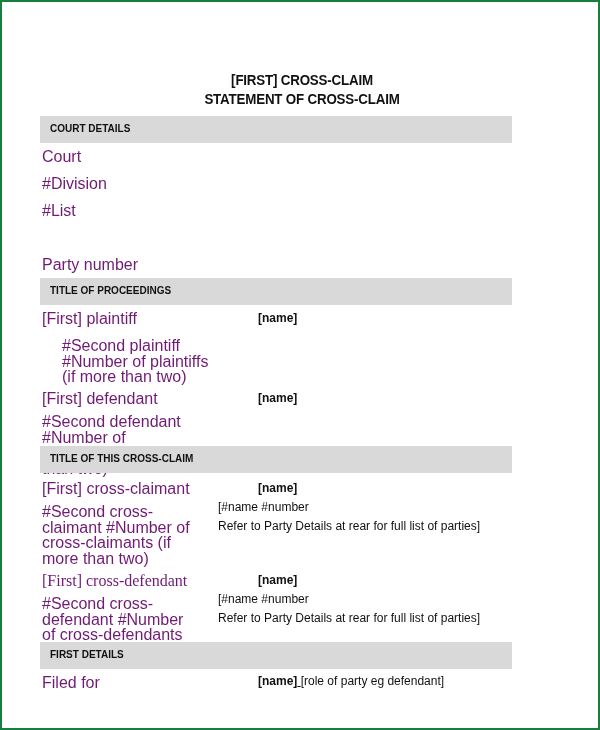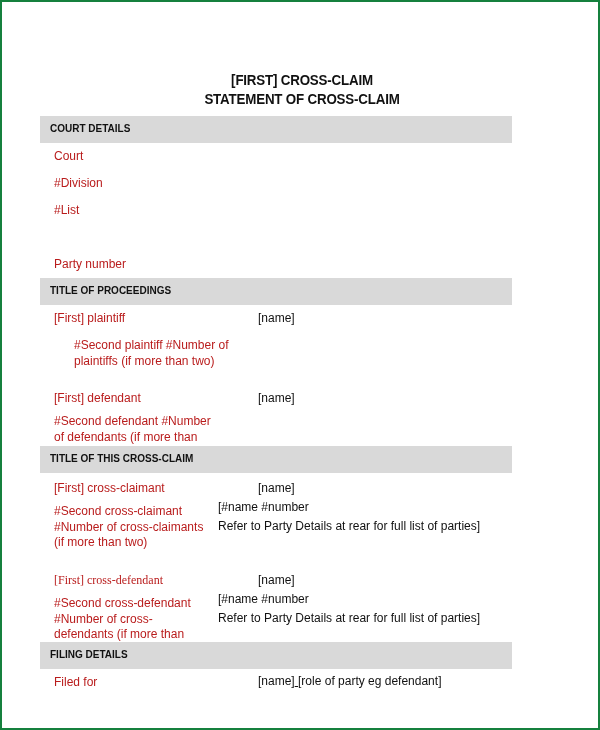--- a/index.html
+++ b/index.html
@@ -3,23 +3,23 @@
   <meta charset="utf-8">
   <style>
     html, body { margin: 0; padding: 0; background: #ffffff; }
     body { width: 600px; height: 730px; overflow: hidden; position: relative; font-family: "Liberation Sans", sans-serif; color: #111; }
     .page { position: absolute; left: 0; top: 0; width: 596px; height: 726px; border: 2px solid #15803d; border-bottom-width: 2px; background: #fff; }
     .title { position: absolute; left: 0; width: 600px; text-align: center; font-weight: bold; font-size: 14.5px; letter-spacing: -0.2px; color: #111; transform: scaleX(0.92); }
     .t1 { top: 70px; }
     .t2 { top: 89px; }
     .section { position: absolute; left: 38px; width: 472px; height: 27px; background: #d9d9d9; }
     .section span { position: absolute; left: 10px; top: 7px; font-weight: bold; font-size: 10px; color: #111; }
-    .lbl { position: absolute; left: 52px; font-size: 12px; line-height: 15.5px; color: #b91c1c; width: 160px; }
+    .lbl { position: absolute; left: 40px; font-size: 16px; line-height: 15.5px; color: #701a75; width: 160px; }
     .val { position: absolute; left: 216px; font-size: 12px; line-height: 15.5px; color: #111; white-space: nowrap; }
-    .bold { font-weight: normal; padding-left: 40px; }
+    .bold { font-weight: bold; padding-left: 40px; }
     .u { text-decoration: underline; }
   </style>
 </head>
 <body>
 
 <div class="page">
 
   <div class="title t1">[FIRST] CROSS-CLAIM</div>
   <div class="title t2">STATEMENT OF CROSS-CLAIM</div>
 
@@ -50,20 +50,20 @@
   <div class="val" style="top:498px;">[#name #number</div>
   <div class="val" style="top:517px;">Refer to Party Details at rear for full list of parties]</div>
 
   <div class="lbl" style="top:571px;font-family:Liberation Serif, serif;">[First] cross-defendant</div>
   <div class="val bold" style="top:571px;">[name]</div>
   <div class="lbl" style="top:594px; width:156px;">#Second cross-defendant #Number of cross-defendants (if more than two)</div>
   <div class="val" style="top:590px;">[#name #number</div>
   <div class="val" style="top:609px;">Refer to Party Details at rear for full list of parties]</div>
 
   <div class="section" style="top:640px;">
-    <span>FILING DETAILS</span>
+    <span>FIRST DETAILS</span>
   </div>
   <div class="lbl" style="top:673px;">Filed for</div>
   <div class="val" style="top:672px;">
     <span class="bold">[name]</span><span class="u"> </span><span>[role of party eg defendant]</span>
   </div>
 
 </div>
 
 </body></html>

